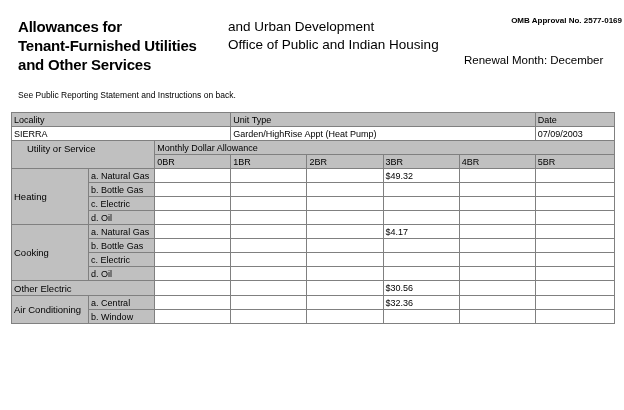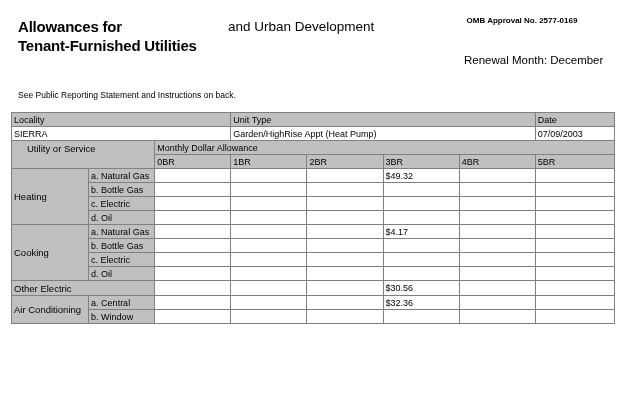--- a/index.html
+++ b/index.html
@@ -48,21 +48,21 @@
   #omb-block {
     position: absolute;
     right: 8px;
     top: 15px;
     width: 200px;
     text-align: right;
     font-size: 8px;
     font-weight: bold;
     line-height: 11px;
   }
-  #omb-block .oline { display: block; text-align: center; }
+  #omb-block .oline { display: block; }
 
   #renewal-month {
     position: absolute;
     left: 458px;
     top: 54px;
     font-size: 11.5px;
     white-space: nowrap;
   }
 
   #reporting-note {
@@ -116,24 +116,26 @@
   col.c-br5    { width: 79px; }
 </style>
 </head>
 <body>
 
 <div id="header">
 
   <div id="form-title">
     <span class="tline">Allowances for</span>
     <span class="tline">Tenant-Furnished Utilities</span>
+    <span class="tline">and Other Services</span>
   </div>
 
   <div id="agency-block">
     <span class="aline">and Urban Development</span>
+    <span class="aline">Office of Public and Indian Housing</span>
   </div>
 
   <div id="omb-block">
     <span class="oline">OMB Approval No. 2577-0169</span>
   </div>
 
   <div id="reporting-note">See Public Reporting Statement and Instructions on back.</div>
 
   <div id="renewal-month">Renewal Month: December</div>
 </div>

